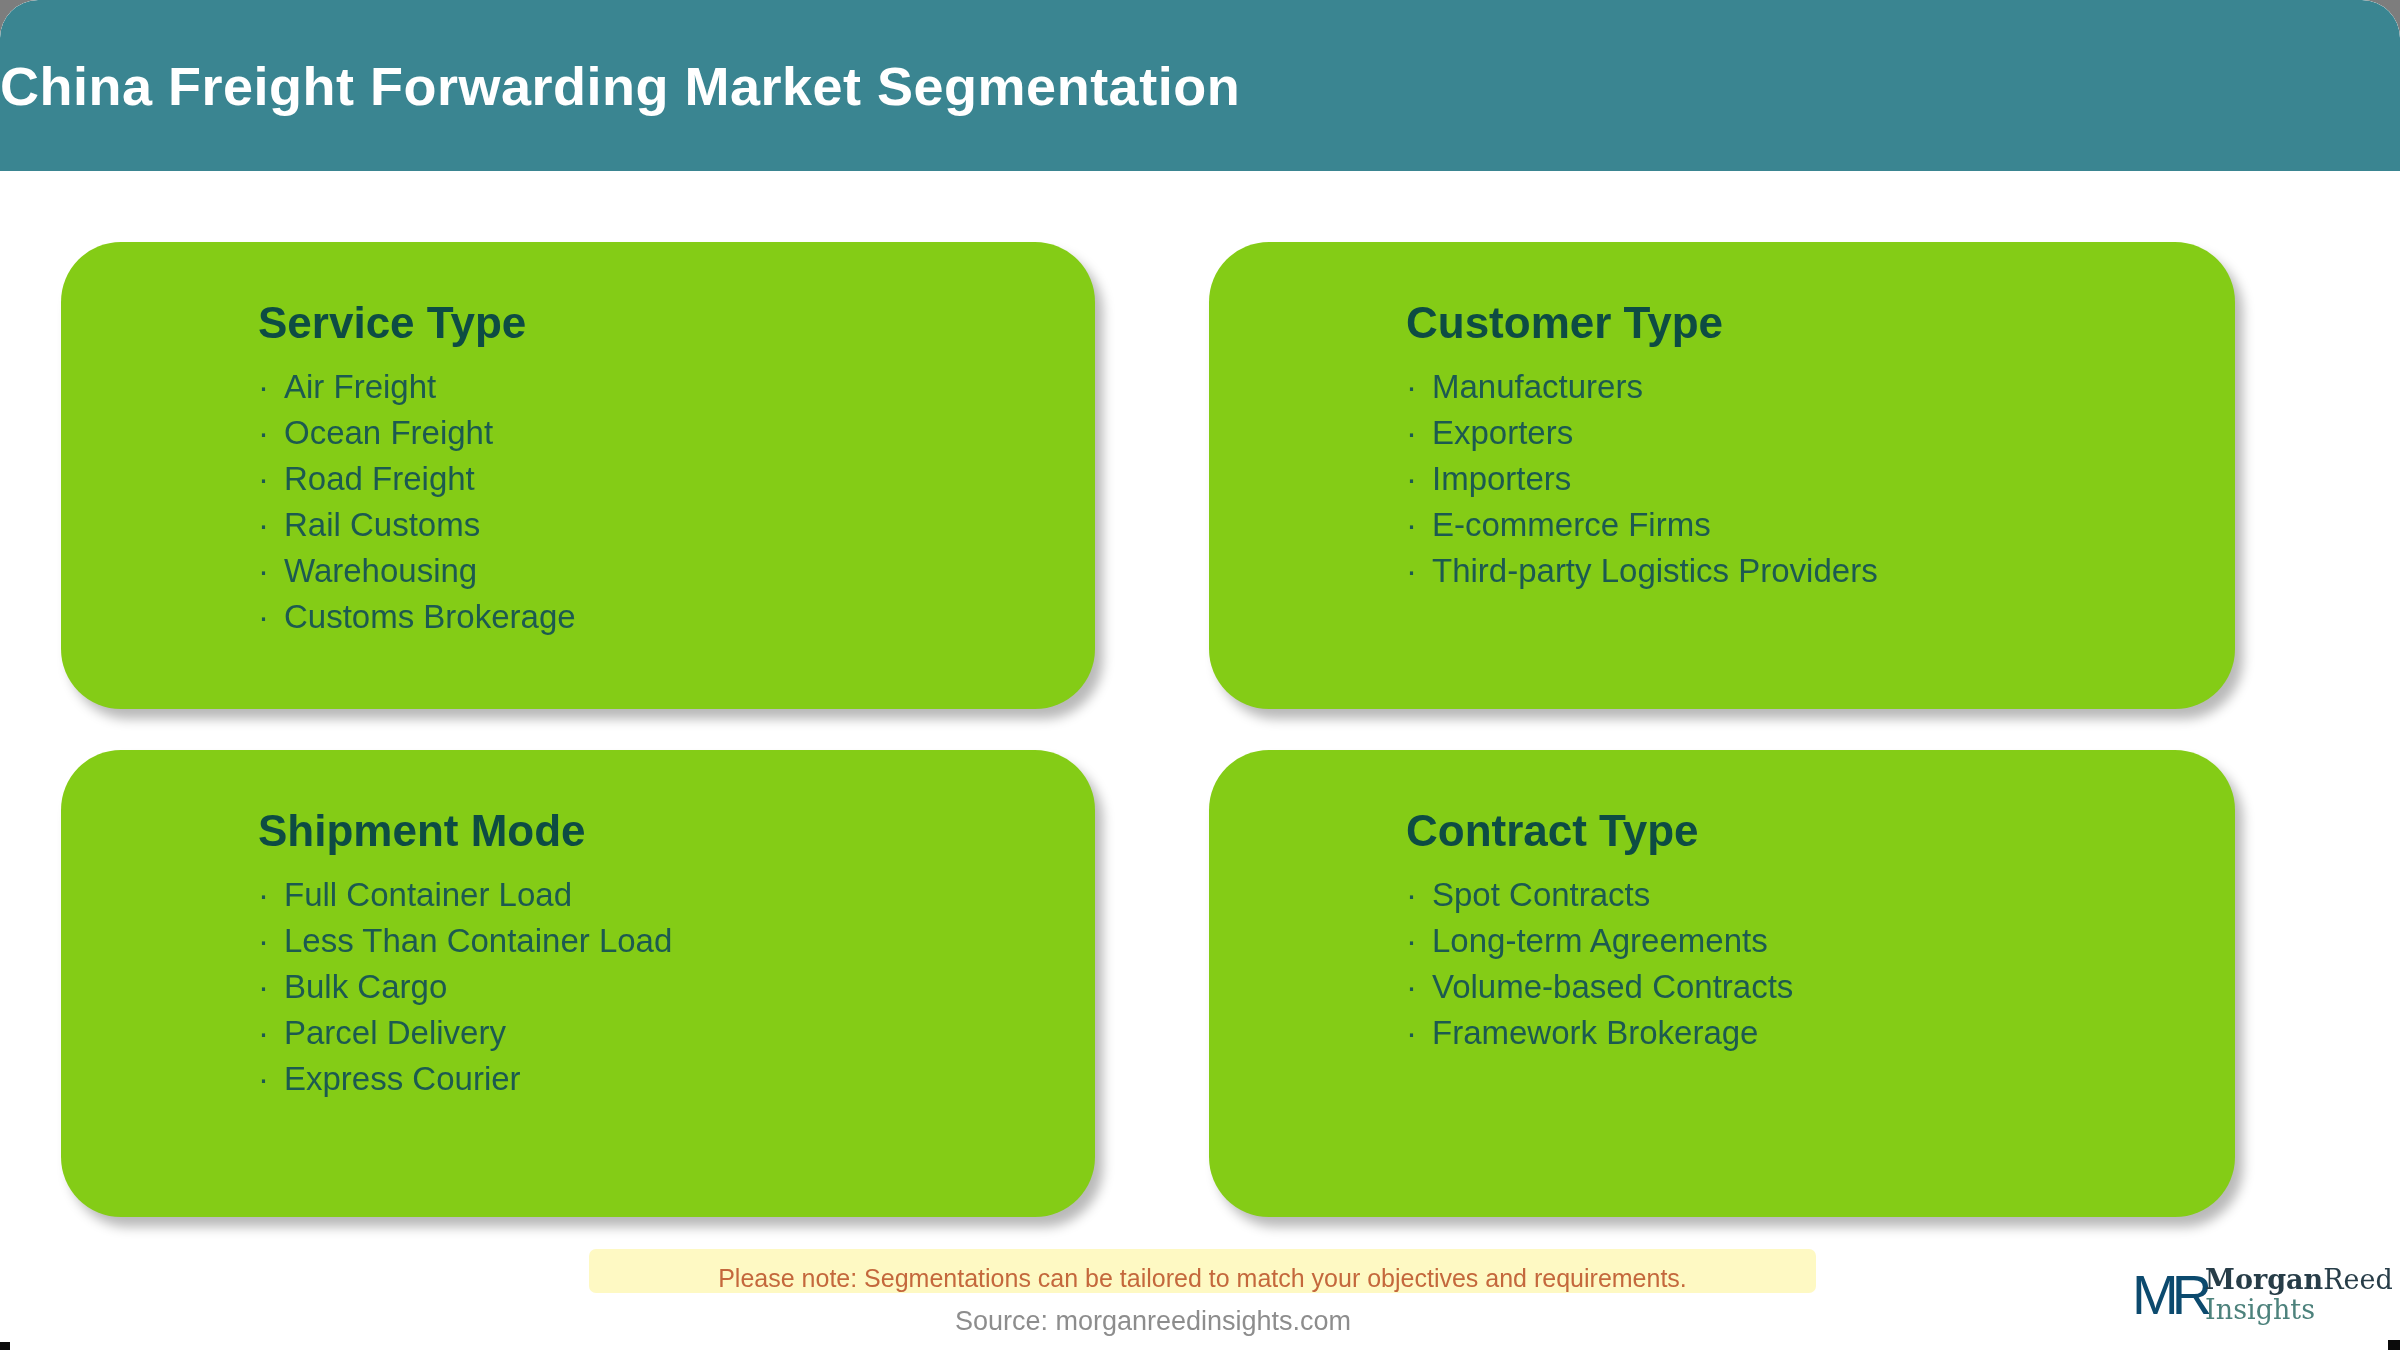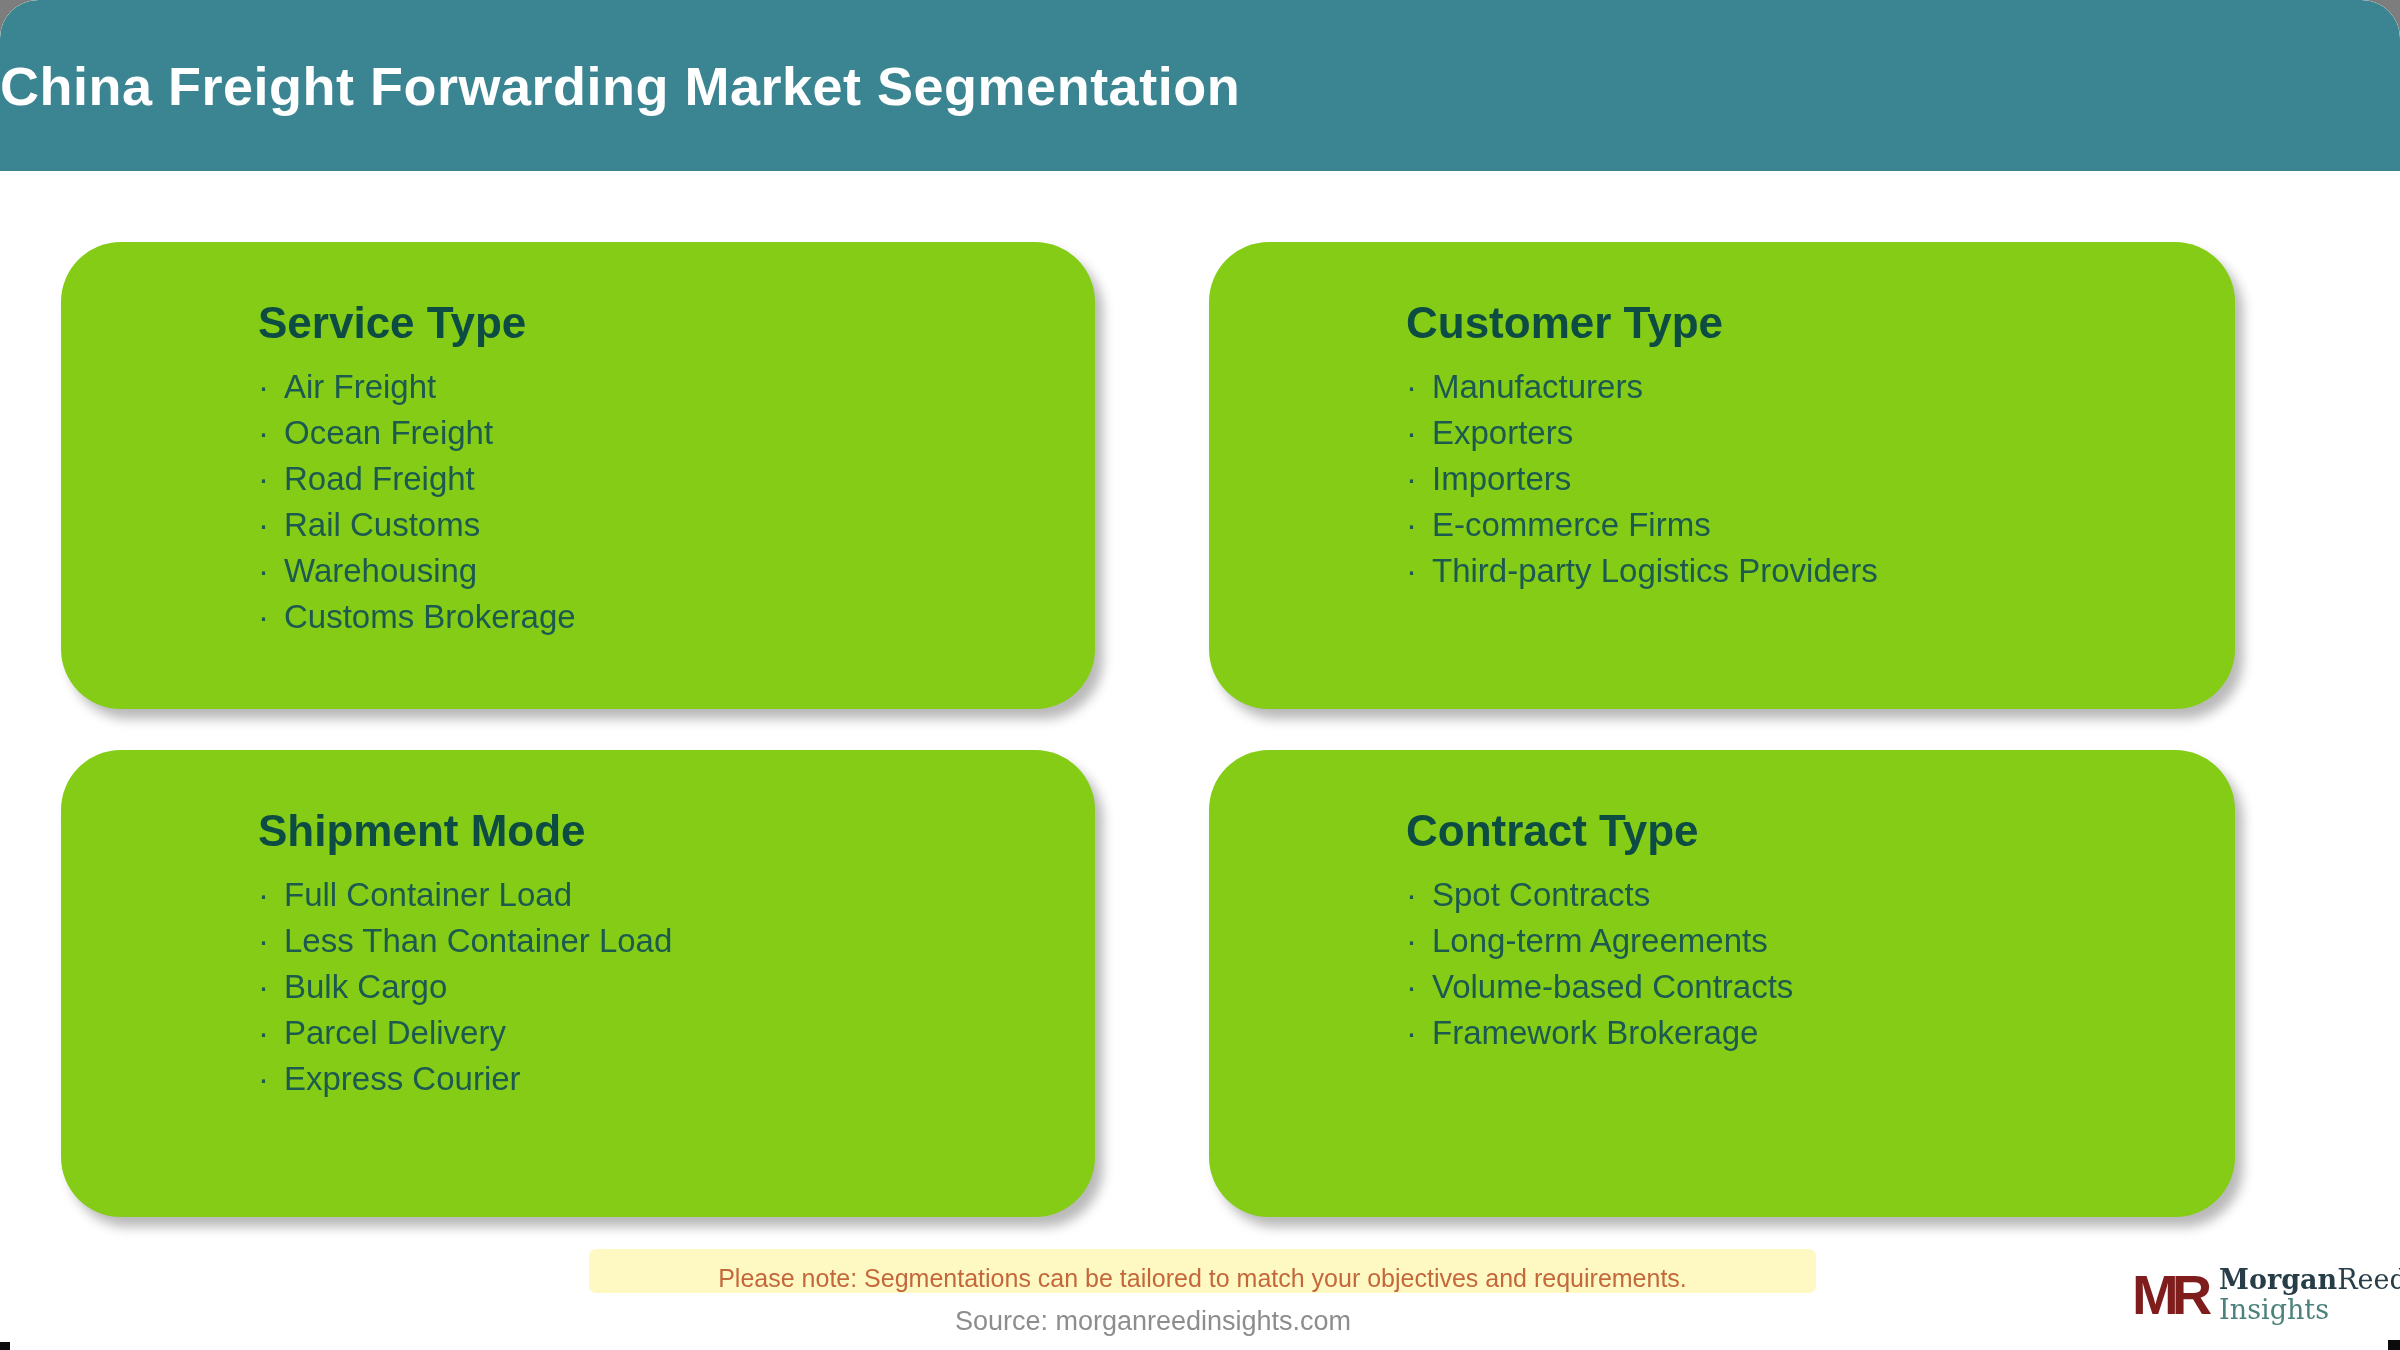--- a/index.html
+++ b/index.html
@@ -70,25 +70,24 @@
     position:absolute; left:0; top:1306px; width:2306px;
     text-align:center;
     color:#8d8d8d;
     font-size:27px;
   }
   .logo {
     position:absolute; left:2132px; top:1263px;
     display:flex; align-items:center;
   }
   .logo-mark {
-    color:#7f1d1d;
+    color:#0c4a6e;
     font-size:56px;
-    font-weight:bold;
+    font-weight:normal;
     letter-spacing:-7px;
-    margin-right:14px;
     line-height:64px;
   }
   .logo-text { display:flex; flex-direction:column; }
   .logo-name {
     font-family:"DejaVu Serif", serif;
     font-size:27px;
     color:#273d48;
     line-height:30px;
     white-space:nowrap;
   }

